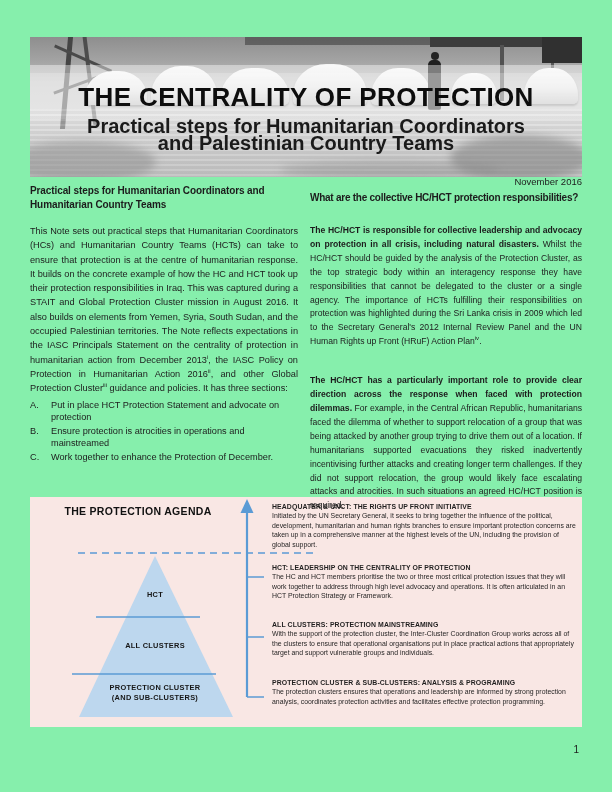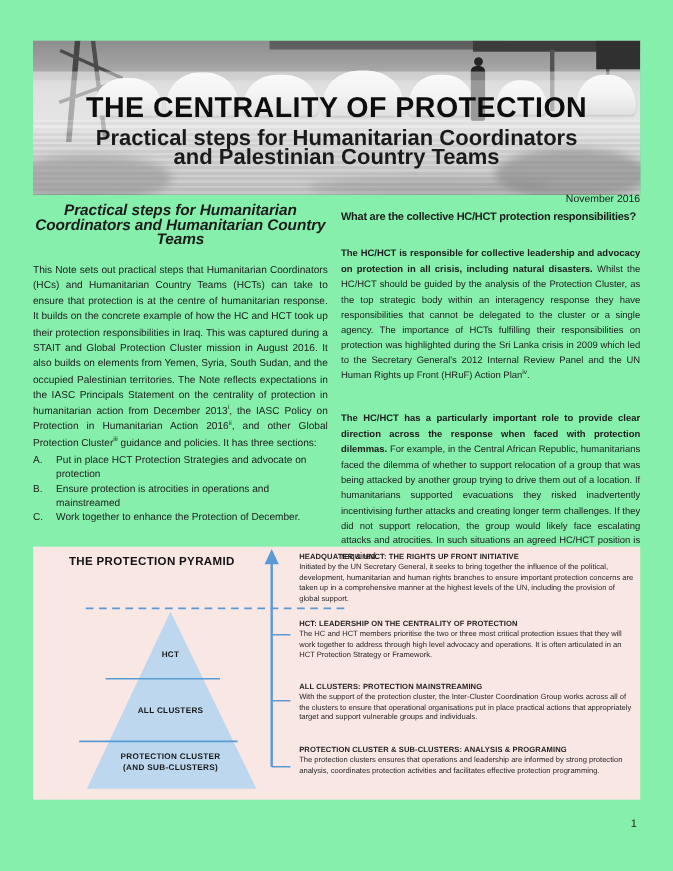--- a/index.html
+++ b/index.html
@@ -33,21 +33,21 @@
   .gpc-cap{font-size:4.6px;color:#7d2f2f;letter-spacing:.2px;margin-top:1px;font-weight:bold;}
   .stait{text-align:center;}
   .stait-word{font-size:14px;font-weight:bold;letter-spacing:4px;color:#e04a56;}
   .stait-cap{font-size:3.6px;color:#e04a56;letter-spacing:.4px;margin-top:1px;}
   .iasc-word{font-size:18px;font-weight:bold;letter-spacing:1px;color:#1b75bc;}
 
   
   .date{position:absolute;right:30px;top:176px;font-size:9.5px;color:#1c1c1c;}
   .col-left{position:absolute;left:30px;top:184px;width:268px;}
   .col-right{position:absolute;left:310px;top:192px;width:272px;}
-  .col-head{font-weight:bold;font-size:14px;line-height:13.5px;text-align:center;letter-spacing:-.1px;font-style:italic;}
+  .col-head{font-weight:bold;font-size:10px;line-height:13.5px;letter-spacing:-.1px;}
   .col-head-right{font-weight:bold;font-size:10px;letter-spacing:-.25px;text-align:left;white-space:nowrap;}
   .body-l{margin-top:13px;font-size:9.2px;line-height:14.3px;text-align:justify;}
   .body-r{margin-top:21px;font-size:8.6px;line-height:13.9px;text-align:justify;}
   .body-r+.body-r{margin-top:25px;}
   .b{font-weight:bold;}
   sup{font-size:6px;line-height:0;}
   .abc-list{margin-top:3px;}
   .abc-item{display:flex;font-size:9.2px;line-height:12.6px;margin-bottom:1px;}
   .abc-marker{width:21px;flex:0 0 21px;}
   .abc-text{flex:1;}
@@ -118,21 +118,21 @@
         <line x1="217" y1="80" x2="234" y2="80"></line>
         <line x1="217" y1="140" x2="234" y2="140"></line>
         <line x1="217" y1="200" x2="234" y2="200"></line>
       </g>
       <polygon points="217,2 210.5,16 223.5,16" fill="#5b9bd5"></polygon>
       <text x="125" y="100" text-anchor="middle" font-size="7.4" fill="#161616">HCT</text>
       <text x="125" y="151" text-anchor="middle" font-size="7.4" fill="#161616">ALL CLUSTERS</text>
       <text x="125" y="193" text-anchor="middle" font-size="7.4" fill="#161616">PROTECTION CLUSTER</text>
       <text x="125" y="203" text-anchor="middle" font-size="7.4" fill="#161616">(AND SUB-CLUSTERS)</text>
     </svg>
-    <div class="pyr-title">THE PROTECTION PYRAMID</div>
+    <div class="pyr-title">THE PROTECTION AGENDA</div>
     <div class="annotations">
       <div class="anno anno-1">
         <div class="anno-h">HEADQUATER &amp; UNCT: THE RIGHTS UP FRONT INITIATIVE</div>
         <div>Initiated by the UN Secretary General, it seeks to bring together the influence of the political, development, humanitarian and human rights branches to ensure important protection concerns are taken up in a comprehensive manner at the highest levels of the UN, including the provision of global support.</div>
       </div>
       <div class="anno anno-2">
         <div class="anno-h">HCT: LEADERSHIP ON THE CENTRALITY OF PROTECTION</div>
         <div>The HC and HCT members prioritise the two or three most critical protection issues that they will work together to address through high level advocacy and operations. It is often articulated in an HCT Protection Strategy or Framework.</div>
       </div>
       <div class="anno anno-3">
@@ -145,21 +145,21 @@
       </div>
     </div>
   </div>
 
   <div class="col-left">
     <div class="col-head">Practical steps for Humanitarian Coordinators and Humanitarian Country Teams</div>
     <div class="body-l"><span>This Note sets out practical steps that Humanitarian Coordinators (HCs) and Humanitarian Country Teams (HCTs) can take to ensure that protection is at the centre of humanitarian response. It builds on the concrete example of how the HC and HCT took up their protection responsibilities in Iraq. This was captured during a STAIT and Global Protection Cluster mission in August 2016. It also builds on elements from Yemen, Syria, South Sudan, and the occupied Palestinian territories. The Note reflects expectations in the IASC Principals Statement on the centrality of protection in humanitarian action from December 2013</span><sup>i</sup><span>, the IASC Policy on Protection in Humanitarian Action 2016</span><sup>ii</sup><span>, and other Global Protection Cluster</span><sup>iii</sup><span> guidance and policies. It has three sections:</span></div>
     <div class="abc-list">
       <div class="abc-item">
         <span class="abc-marker">A.</span>
-        <span class="abc-text">Put in place HCT Protection Strategies and advocate on protection</span>
+        <span class="abc-text">Put in place HCT Protection Statement and advocate on protection</span>
       </div>
       <div class="abc-item">
         <span class="abc-marker">B.</span>
         <span class="abc-text">Ensure protection is atrocities in operations and mainstreamed</span>
       </div>
       <div class="abc-item">
         <span class="abc-marker">C.</span>
         <span class="abc-text">Work together to enhance the Protection of December.</span>
       </div>
     </div>

